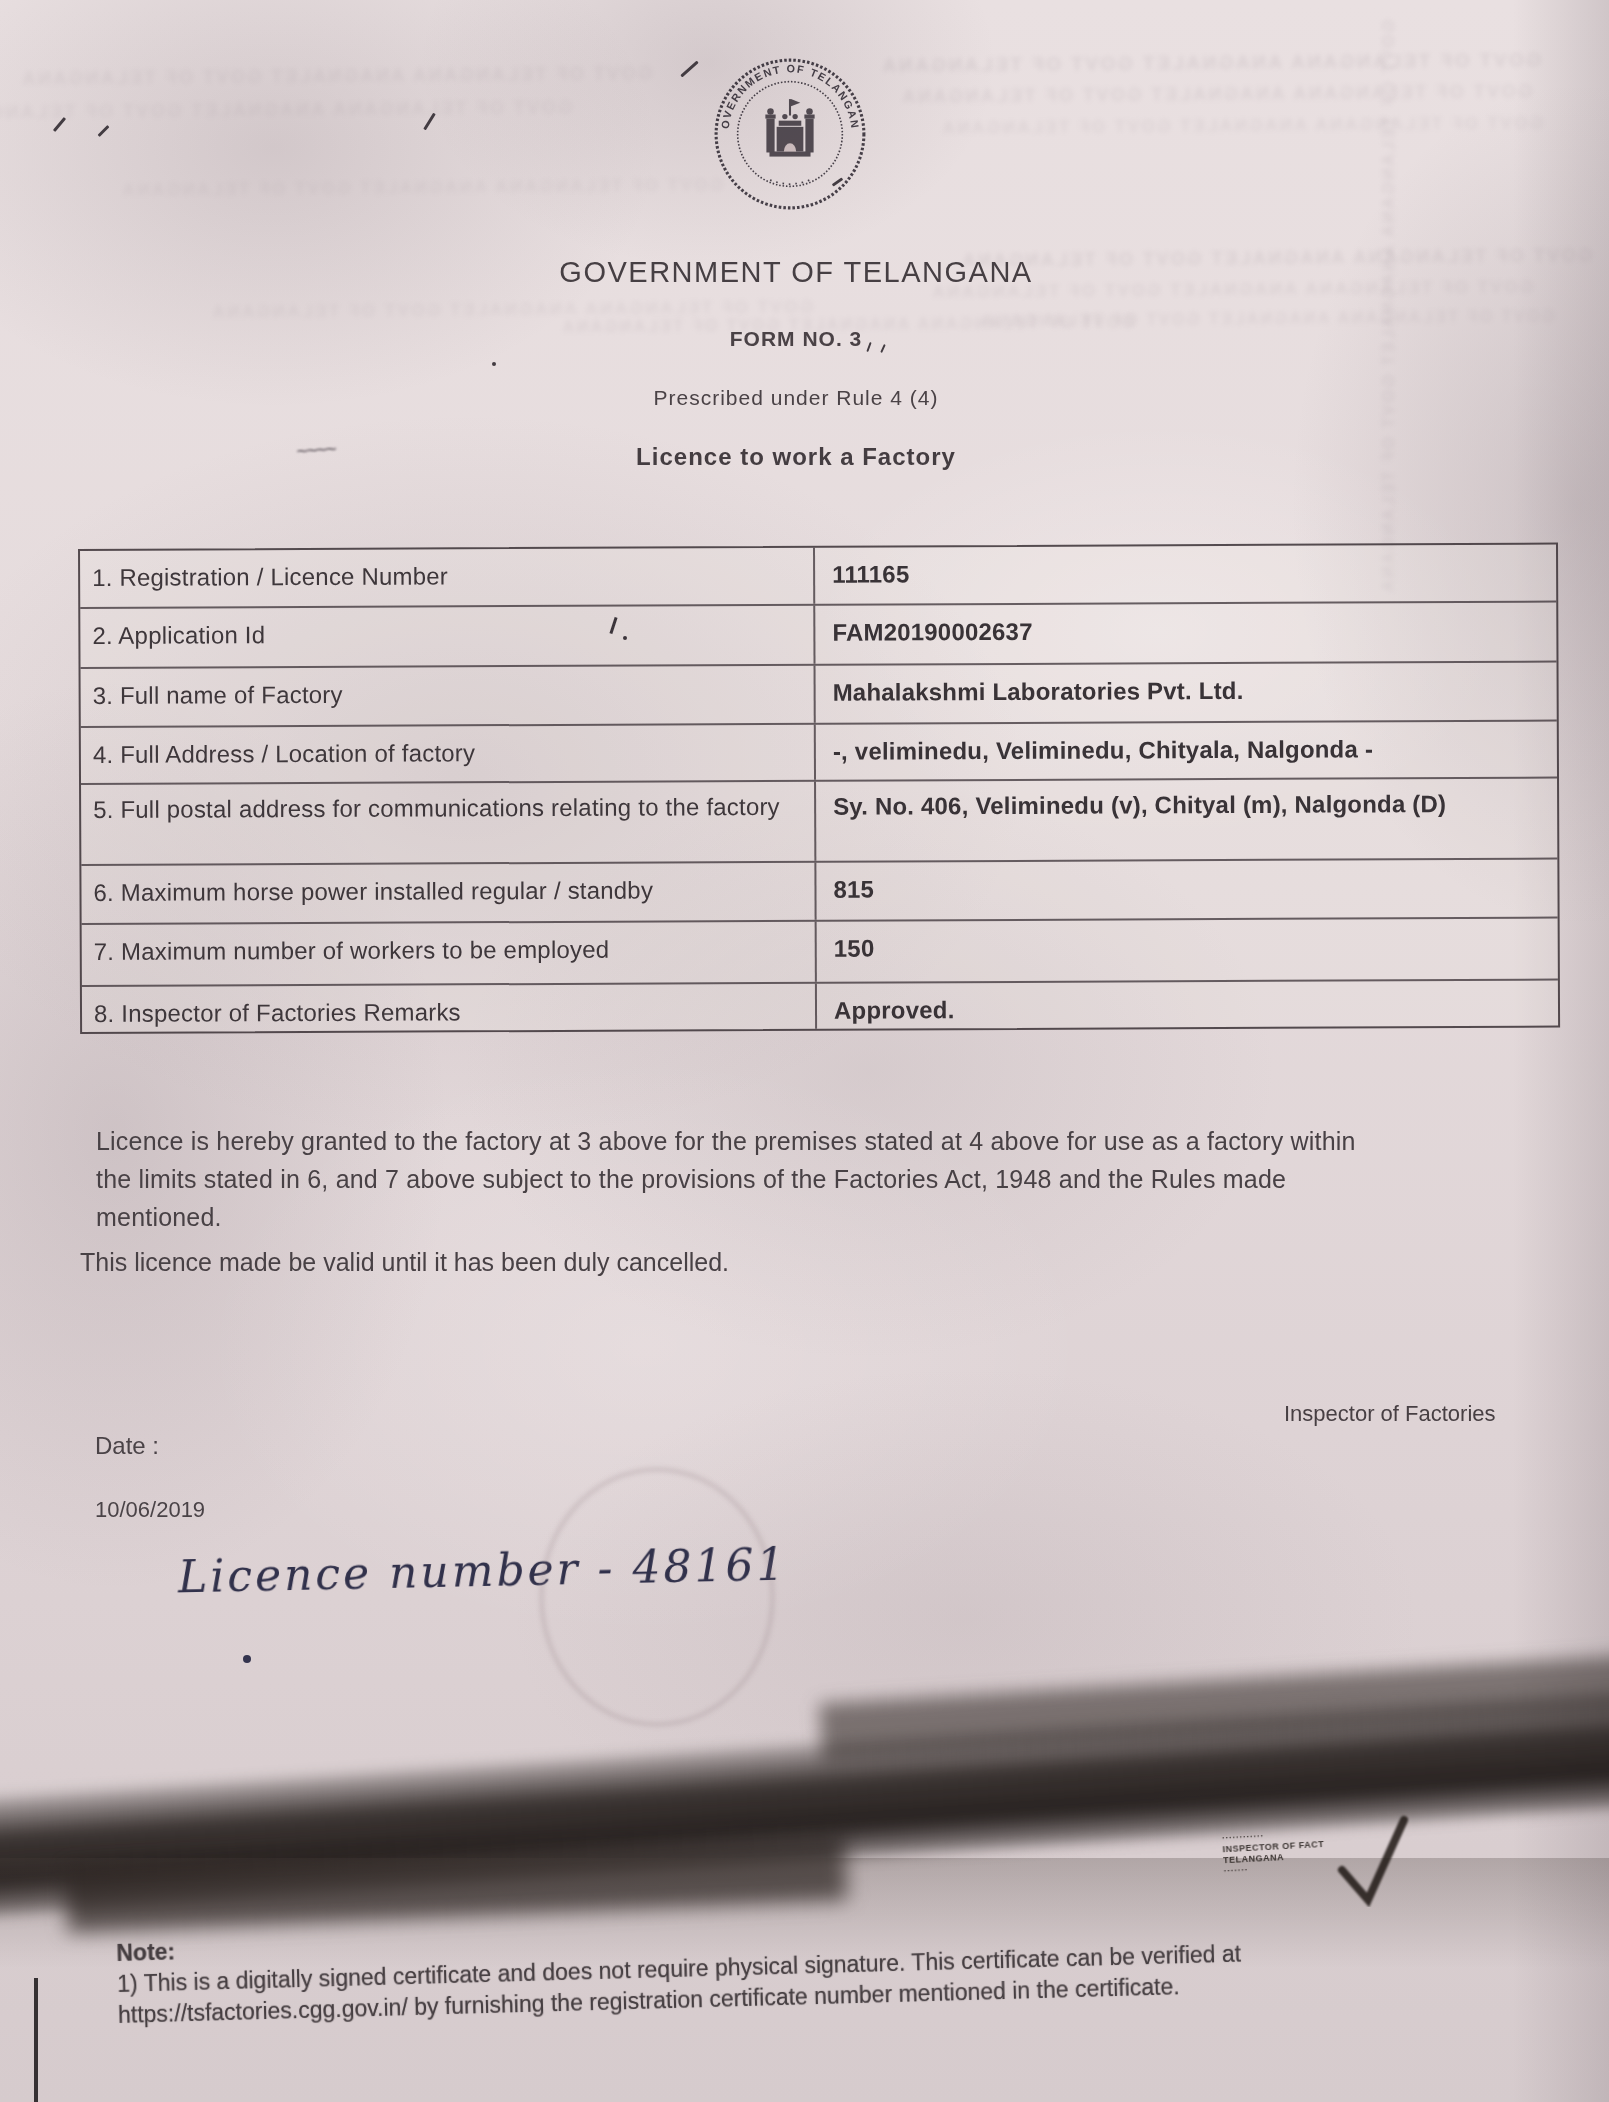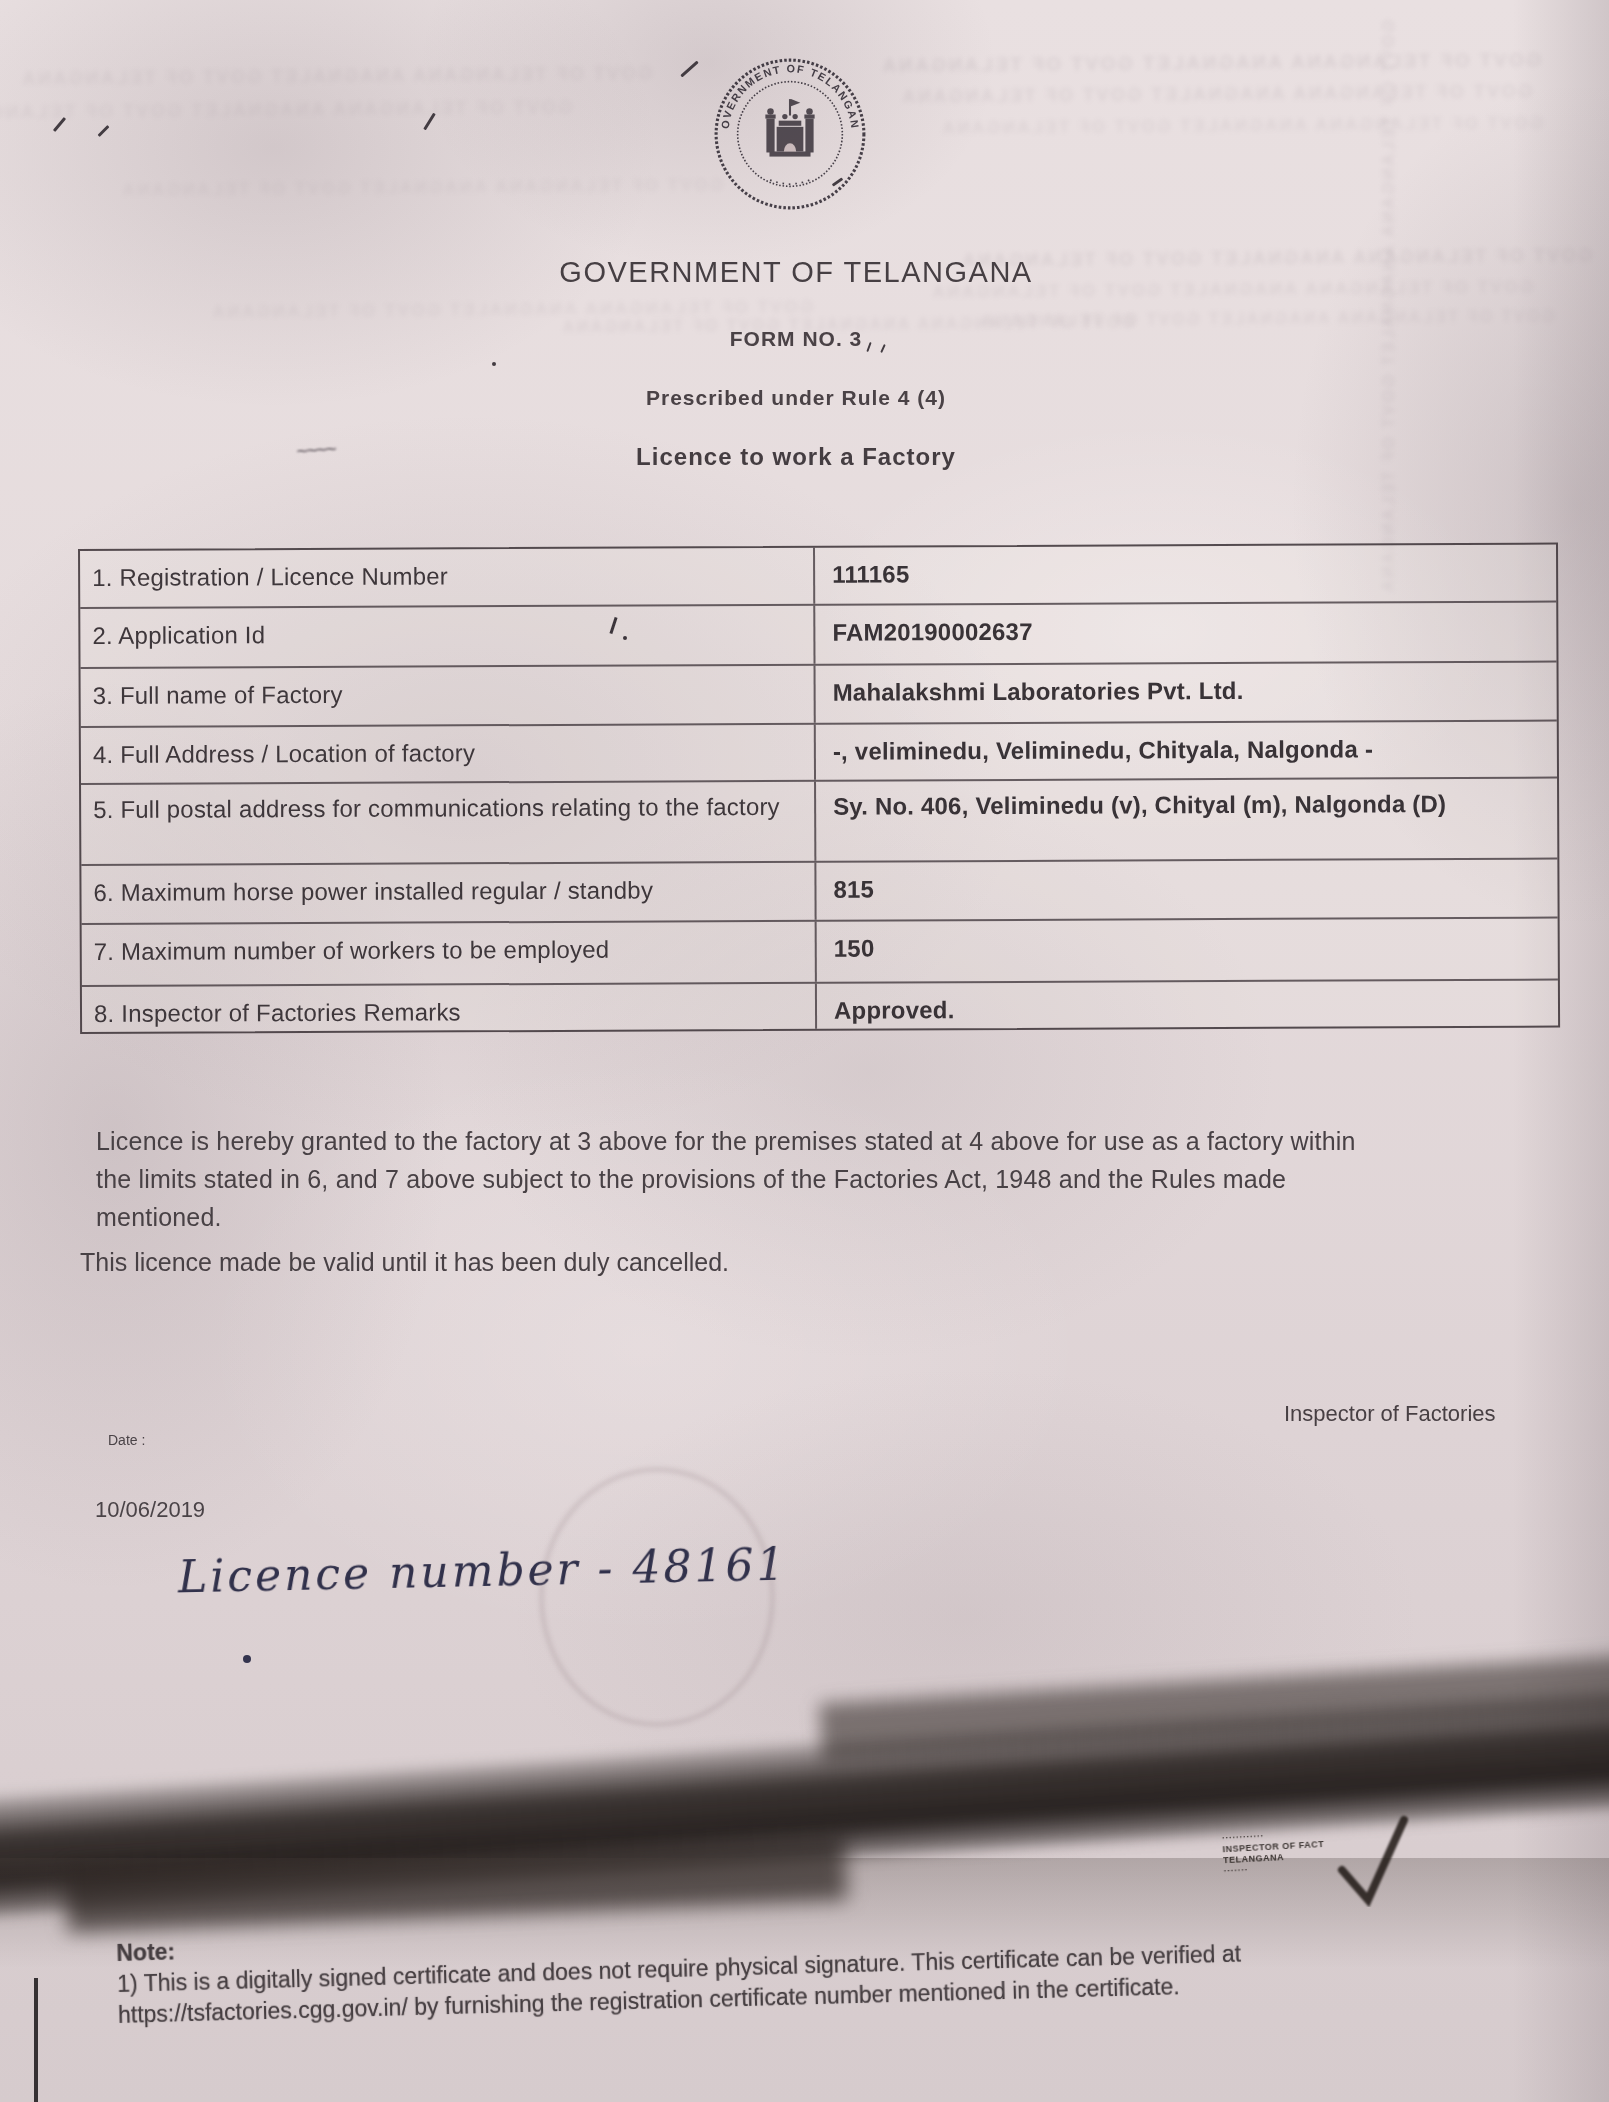--- a/index.html
+++ b/index.html
@@ -20,40 +20,40 @@
       linear-gradient(to left, rgba(118,105,112,0.22), transparent 6%),
       linear-gradient(to bottom, #e9e0e1 0%, #e5dbdc 38%, #ded3d5 68%, #d6cbcd 100%);
   }
   .abs{position:absolute;}
   .ctr{position:absolute; left:0; width:1592px; text-align:center; letter-spacing:1px;}
   .nowrap{white-space:nowrap;}
 
   
   .authority{top:256px; font-size:29px; color:#463f43; letter-spacing:1.5px;}
   .formno{top:327px; font-size:21px; font-weight:bold; color:#4a4246;}
-  .prescribed{top:386px; font-size:21px; font-weight:bold; color:#4a4246;}
+  .prescribed{top:386px; font-size:21px; font-weight:normal; color:#4a4246;}
   .doctitle{top:443px; font-size:24px; font-weight:bold; color:#443d41;}
 
   
   .seal{left:712px; top:56px; width:156px; height:156px; filter:blur(0.4px); opacity:0.88; mix-blend-mode:multiply;}
 
   
   .dtable{left:78px; top:549px; width:1476px; border:2px solid rgba(58,48,53,0.85); transform:rotate(-0.25deg); transform-origin:left top; background:rgba(240,233,232,0.20);}
   .trow{display:grid; grid-template-columns:733px 1fr; border-top:2px solid rgba(58,48,53,0.75);}
   .trow:first-child{border-top:none;}
   .tcell{font-size:24px; line-height:30px; padding:12px 12px 0 12px; color:#3e373b; letter-spacing:0.2px;}
   .tcell.value{border-left:2px solid rgba(58,48,53,0.75); font-weight:bold; padding-left:17px; color:#393337;}
   .rh1{height:44px;} .rh2{height:46px;} .rh3{height:45px;} .rh4{height:43px;}
   .rh5{height:69px; padding-top:10px;} .rh6{height:45px;} .rh7{height:48px;} .rh8{height:33px;}
 
   
   .grant{left:80px; top:1122px; width:1470px; font-size:25px; line-height:38px; color:#484145; letter-spacing:0.2px;margin-left:16px;}
   .validity{left:80px; top:1248px; font-size:25px; color:#484145;}
 
-  .datelabel{left:108px; top:1432px; font-size:14px; color:#4a4347;}
+  .datelabel{left:95px; top:1432px; font-size:24px; color:#4a4347;}
   .datevalue{left:95px; top:1497px; font-size:22px; color:#4a4347;}
   .signatory{left:1284px; top:1401px; font-size:22px; color:#473f43;}
 
   .handwritten{left:178px; top:1545px; font-size:44px; font-style:italic; color:#31314b;
     letter-spacing:3px; transform:rotate(-1.2deg); filter:blur(0.3px); font-family:"DejaVu Serif", serif;}
   .hwdot{left:243px; top:1655px; width:8px; height:8px; border-radius:50%; background:#34344e; filter:blur(0.5px);}
 
   
   .watermark-circle{left:540px; top:1468px; width:228px; height:252px; border:3px solid rgba(150,132,138,0.38); border-radius:50%; filter:blur(2.5px);}
 

